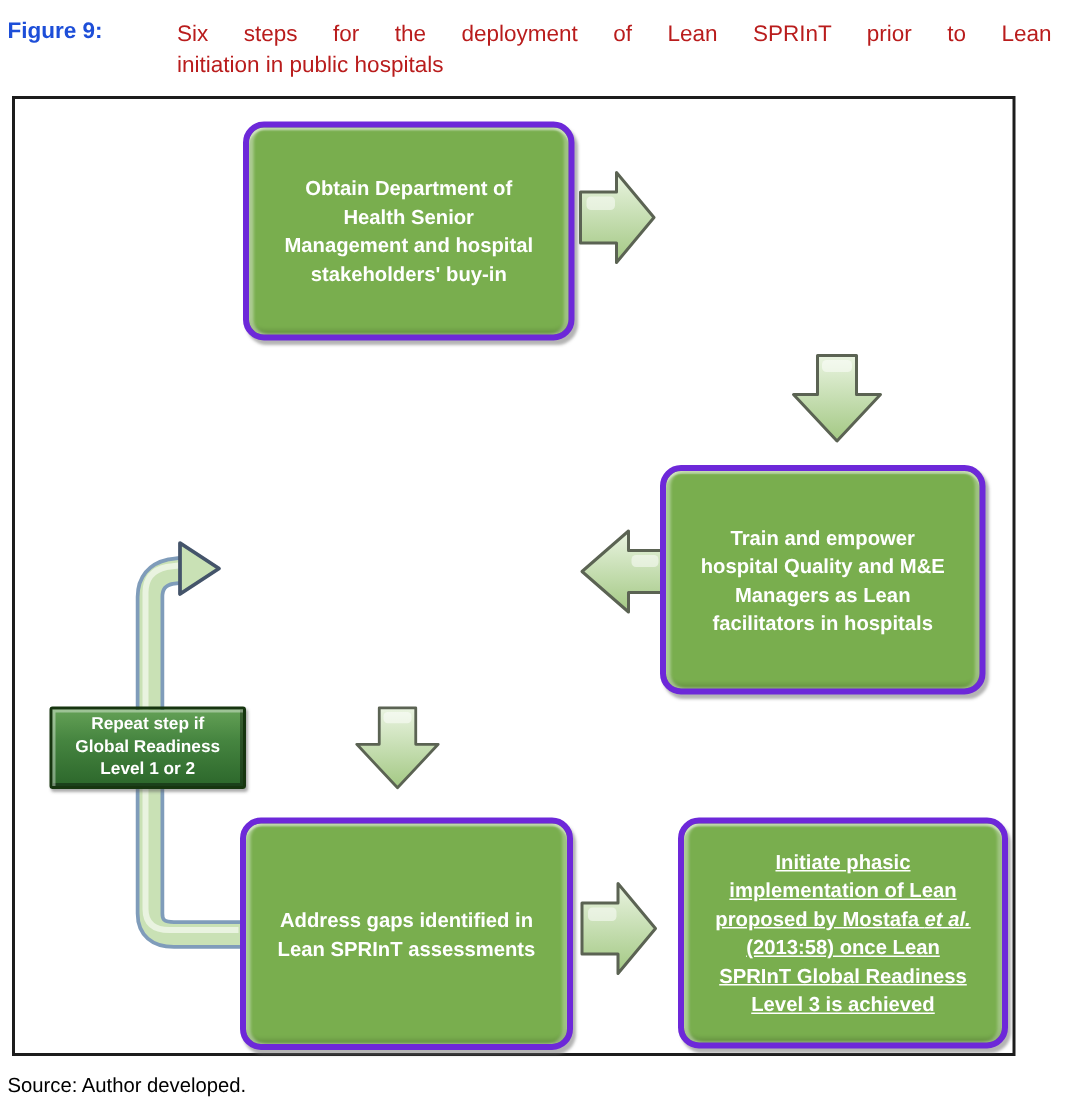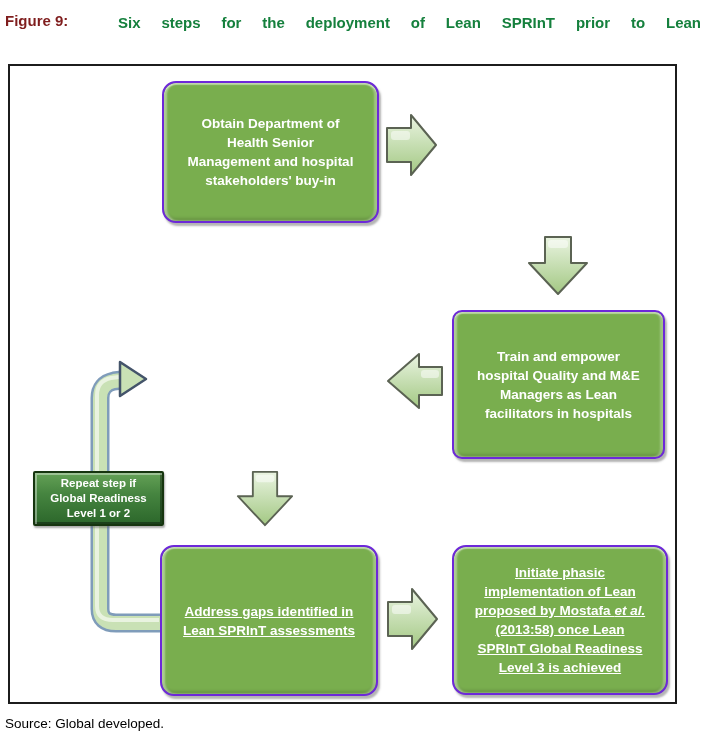--- a/index.html
+++ b/index.html
@@ -1,29 +1,29 @@
 <!DOCTYPE html>
 <html><head>
 <meta charset="utf-8">
 <style>
   html,body{margin:0;padding:0;background:#ffffff;}
   body{width:710px;height:743px;position:relative;font-family:"Liberation Sans",sans-serif;}
   .page{position:absolute;left:0;top:0;width:710px;height:743px;background:#fff;}
 
   
-  .fig-label{position:absolute;left:5px;top:12px;font-size:15px;font-weight:bold;color:#7f1d1d;}
-  .fig-title{position:absolute;left:118px;top:12px;width:583px;font-size:15px;font-weight:bold;color:#15803d;line-height:21px;}
+  .fig-label{position:absolute;left:5px;top:12px;font-size:15px;font-weight:bold;color:#1d4ed8;}
+  .fig-title{position:absolute;left:118px;top:12px;width:583px;font-size:15px;font-weight:normal;color:#b91c1c;line-height:21px;}
   .fig-title .l1{text-align:justify;text-align-last:justify;}
   .fig-title .l2{text-align:left;}
 
   
   .panel{position:absolute;left:8px;top:64px;width:665px;height:636px;border:2px solid #1c1c1c;background:transparent;}
 
   
-  .stepbox{position:absolute;border:2px solid #6d28d9;border-radius:14px;background:#79ae4e;
+  .stepbox{position:absolute;border:4px solid #6d28d9;border-radius:14px;background:#79ae4e;
     display:flex;align-items:center;justify-content:center;text-align:center;color:#ffffff;
     font-weight:bold;font-size:13.5px;line-height:19px;
     box-shadow:2px 3px 2px rgba(105,105,105,.5),
       inset 0 2px 1px rgba(255,255,255,.42),
       inset 3px 0 2px rgba(255,255,255,.40),
       inset -3px 0 2px rgba(255,255,255,.30),
       inset 0 -3px 3px rgba(0,0,0,.14);}
   .stepbox .txt{white-space:pre-line;padding:0 8px;}
   .it{font-style:italic;}
 
@@ -42,20 +42,21 @@
   .source{position:absolute;left:5px;top:716px;font-size:13.5px;color:#000;}
 </style>
 </head>
 <body>
 
 <div class="page">
 
   <span class="fig-label">Figure 9:</span>
   <div class="fig-title">
     <div class="l1">Six steps for the deployment of Lean SPRInT prior to Lean</div>
+    <div class="l2">initiation in public hospitals</div>
   </div>
 
   <div class="panel"></div>
 
   <svg width="0" height="0" style="position:absolute">
     <defs>
       <linearGradient id="agrad" x1="0" y1="0" x2="0" y2="1">
         <stop offset="0" stop-color="#eaf4e1"></stop>
         <stop offset="0.5" stop-color="#c6deb2"></stop>
         <stop offset="1" stop-color="#a3c883"></stop>
@@ -96,43 +97,43 @@
   </svg>
 
   <div class="stepbox" style="left:162px;top:81px;width:213px;height:138px;">
     <span class="txt">Obtain Department of
 Health Senior
 Management and hospital
 stakeholders' buy-in</span>
   </div>
 
 
-  <div class="stepbox" style="left:452px;top:310px;width:209px;height:145px;border-radius:10px;">
+  <div class="stepbox" style="left:440px;top:310px;width:209px;height:145px;">
     <span class="txt">Train and empower
 hospital Quality and M&amp;E
 Managers as Lean
 facilitators in hospitals</span>
   </div>
 
 
-  <div class="stepbox" style="left:160px;top:545px;width:214px;height:147px;text-decoration:underline;">
+  <div class="stepbox" style="left:160px;top:545px;width:214px;height:147px;">
     <span class="txt">Address gaps identified in
 Lean SPRInT assessments</span>
   </div>
 
   <div class="stepbox" style="left:452px;top:545px;width:212px;height:146px;text-decoration:underline;">
     <span class="txt"><span>Initiate phasic
 implementation of Lean
 proposed by Mostafa </span><span class="it">et al.</span><span>
 (2013:58) once Lean
 SPRInT Global Readiness
 Level 3 is achieved</span></span>
   </div>
 
   <div class="loop-label">
     <span class="txt">Repeat step if
 Global Readiness
 Level 1 or 2</span>
   </div>
 
-  <div class="source">Source: Global developed.</div>
+  <div class="source">Source: Author developed.</div>
 
 </div>
 
 </body></html>

